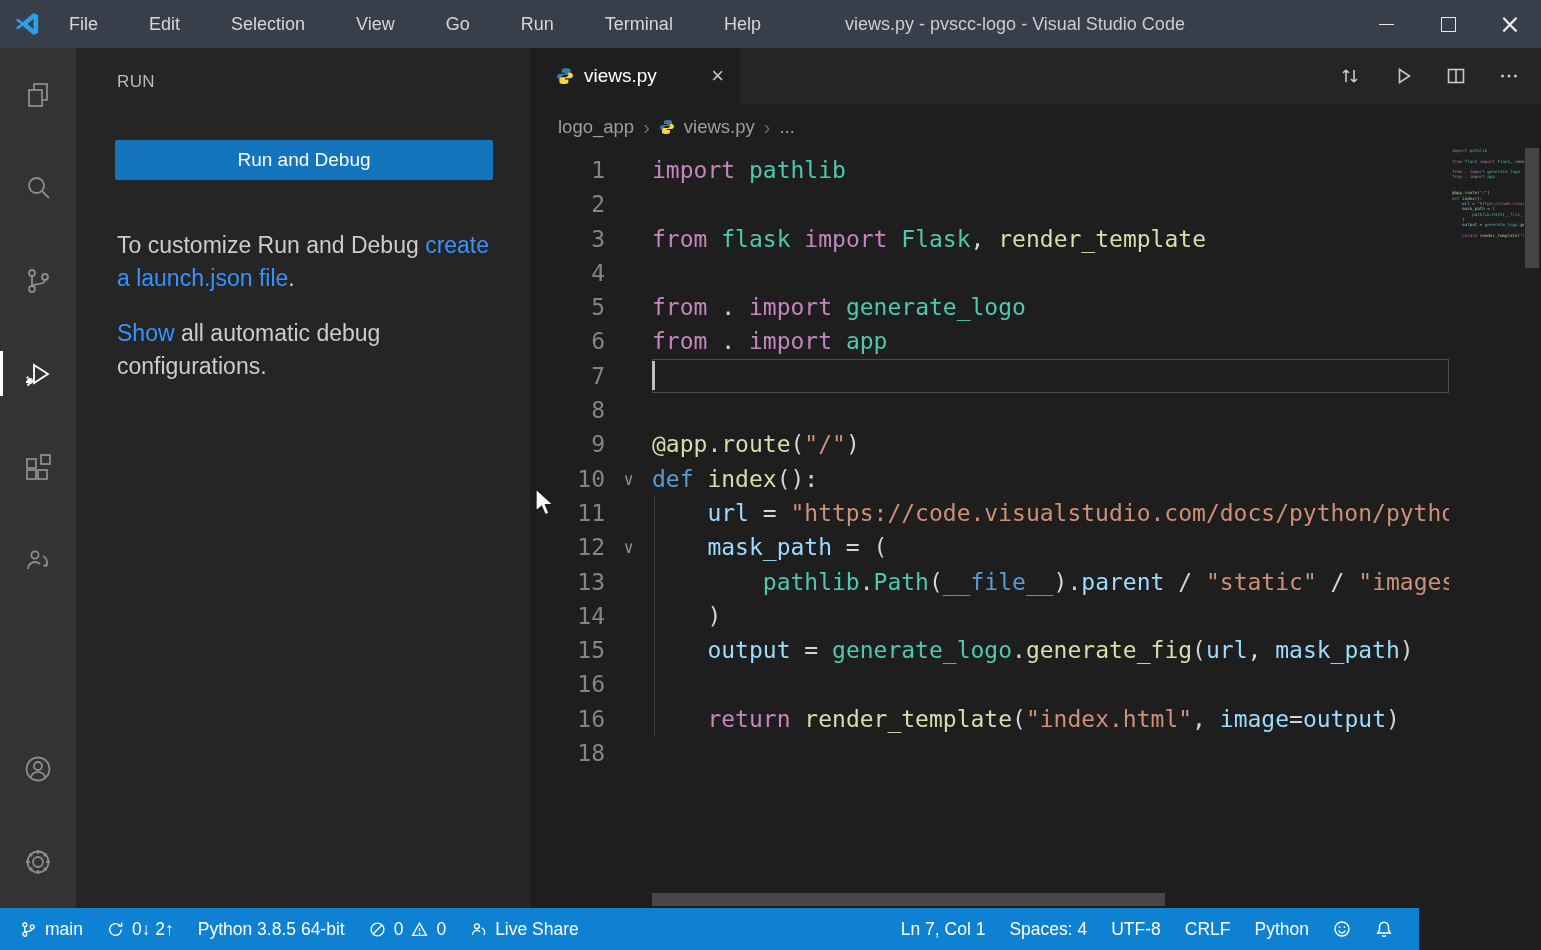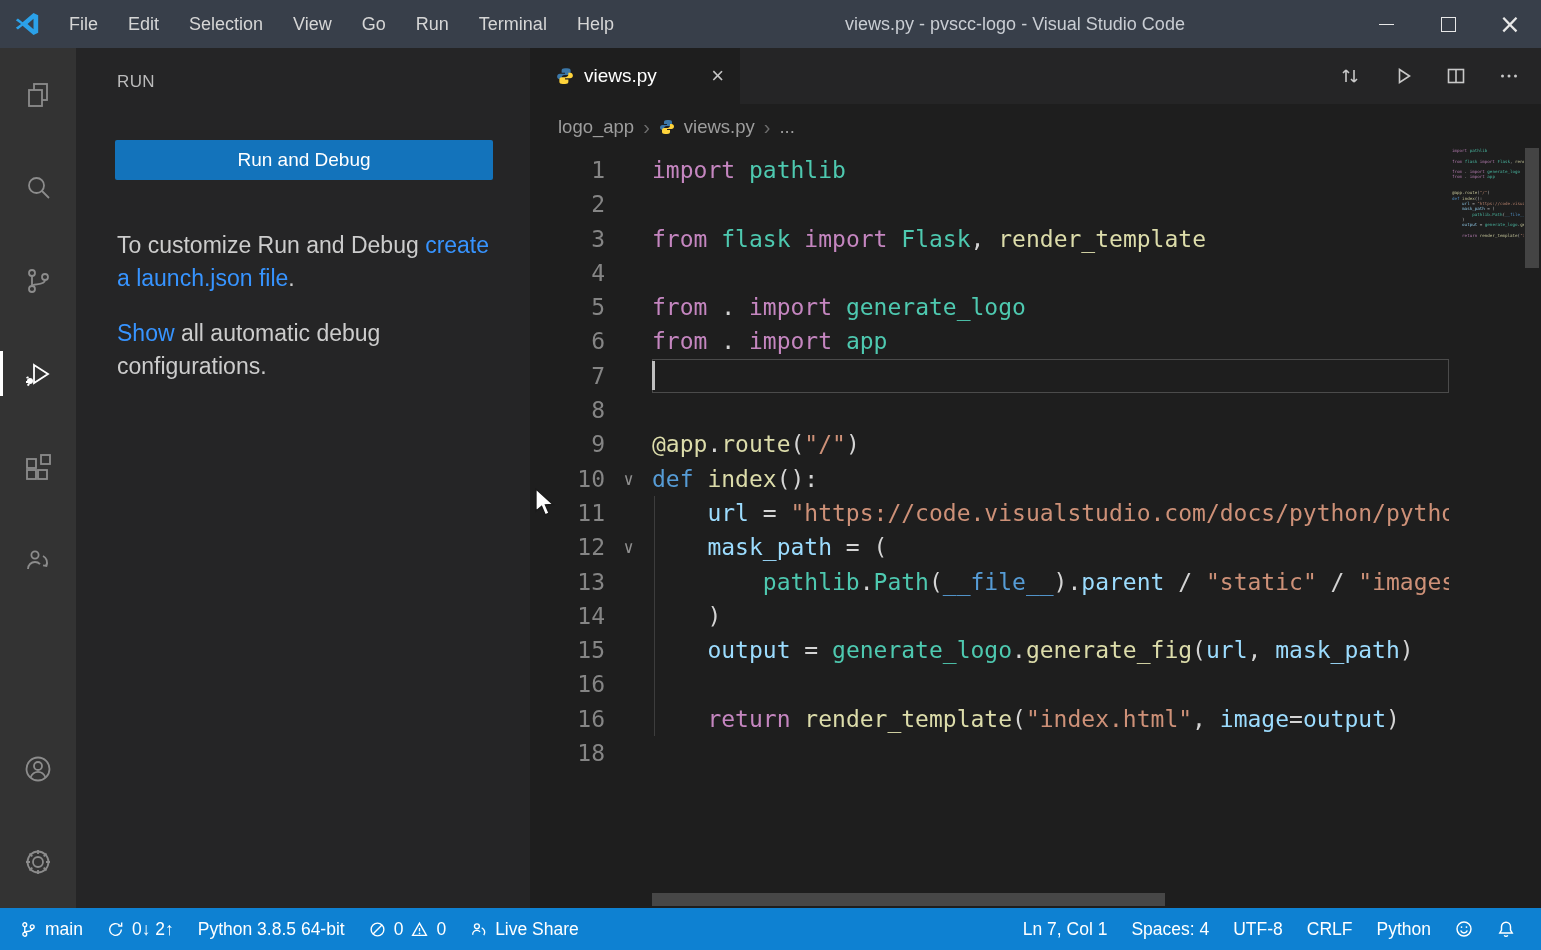--- a/index.html
+++ b/index.html
@@ -5,21 +5,21 @@
   html,body{margin:0;padding:0;}
   body{width:1541px;height:950px;overflow:hidden;position:relative;
        background:var(--c-editor,#1E1E1E);font-family:"Liberation Sans",sans-serif;
        -webkit-font-smoothing:antialiased;}
   svg{display:block;}
 
   
   .titlebar{position:absolute;left:0;top:0;width:1541px;height:48px;
             background:var(--c-titlebar,#383F4A);display:flex;align-items:center;z-index:30;}
   .logo-wrap{width:54px;display:flex;justify-content:center;}
-  .menus{display:flex;height:100%;}
+  .menus{display:flex;height:100%;gap:21px;}
   .menu-item{padding:0 15px;font-size:18px;color:#d6d6d6;line-height:48px;cursor:default;}
   .win-title{position:absolute;left:765px;width:500px;text-align:center;
              font-size:18px;color:#c9cdd3;top:0;line-height:48px;white-space:nowrap;}
   .win-controls{position:absolute;right:0;top:0;height:48px;display:flex;}
   .win-btn{width:62px;height:48px;display:flex;align-items:center;justify-content:center;color:#e8e8e8;}
   .glyph-min{width:15px;border-top:1.6px solid #e8e8e8;display:block;}
   .glyph-max{width:13px;height:13px;border:1.6px solid #e8e8e8;display:block;}
   .glyph-close{font-size:26px;line-height:26px;font-family:"DejaVu Sans",sans-serif;}
 
   
@@ -78,21 +78,21 @@
                 border:1.5px solid #4b4b4b;box-sizing:border-box;}
   .text-cursor{position:absolute;left:122px;top:313px;width:2.5px;height:29px;background:#bfbfbf;}
   .indent-guide{position:absolute;left:123.5px;top:448px;height:240px;width:0;border-left:1.5px solid #3d3d3d;}
 
   .minimap{position:absolute;left:922px;top:100px;width:72px;height:130px;overflow:hidden;opacity:.85;}
   .minimap .code-line{height:5.3px;line-height:5.3px;font-size:4.2px;}
   .vscrollbar{position:absolute;left:995px;top:100px;width:14px;height:120px;background:rgba(121,121,121,.42);}
   .hscrollbar{position:absolute;left:122px;top:845px;width:513px;height:13px;background:rgba(121,121,121,.45);}
 
   
-  .statusbar{position:absolute;left:0;bottom:0;width:1541px;height:42px;background:var(--c-status_bar,#0E81D2);
+  .statusbar{position:absolute;left:0;bottom:0;width:1419px;height:42px;background:var(--c-status_bar,#0E81D2);
              color:#fff;display:flex;align-items:center;font-size:17.5px;z-index:40;}
   .sb-group{display:flex;align-items:center;height:100%;}
   .sb-group.left{padding-left:8px;}
   .sb-group.right{margin-left:auto;padding-right:14px;}
   .status-item{display:flex;align-items:center;gap:8px;padding:0 12px;height:100%;white-space:nowrap;}
   .status-item svg{stroke:#fff;fill:none;stroke-width:1.3;}
 
   
   .mouse-cursor{position:absolute;left:534px;top:488px;z-index:99;pointer-events:none;}
 </style>

